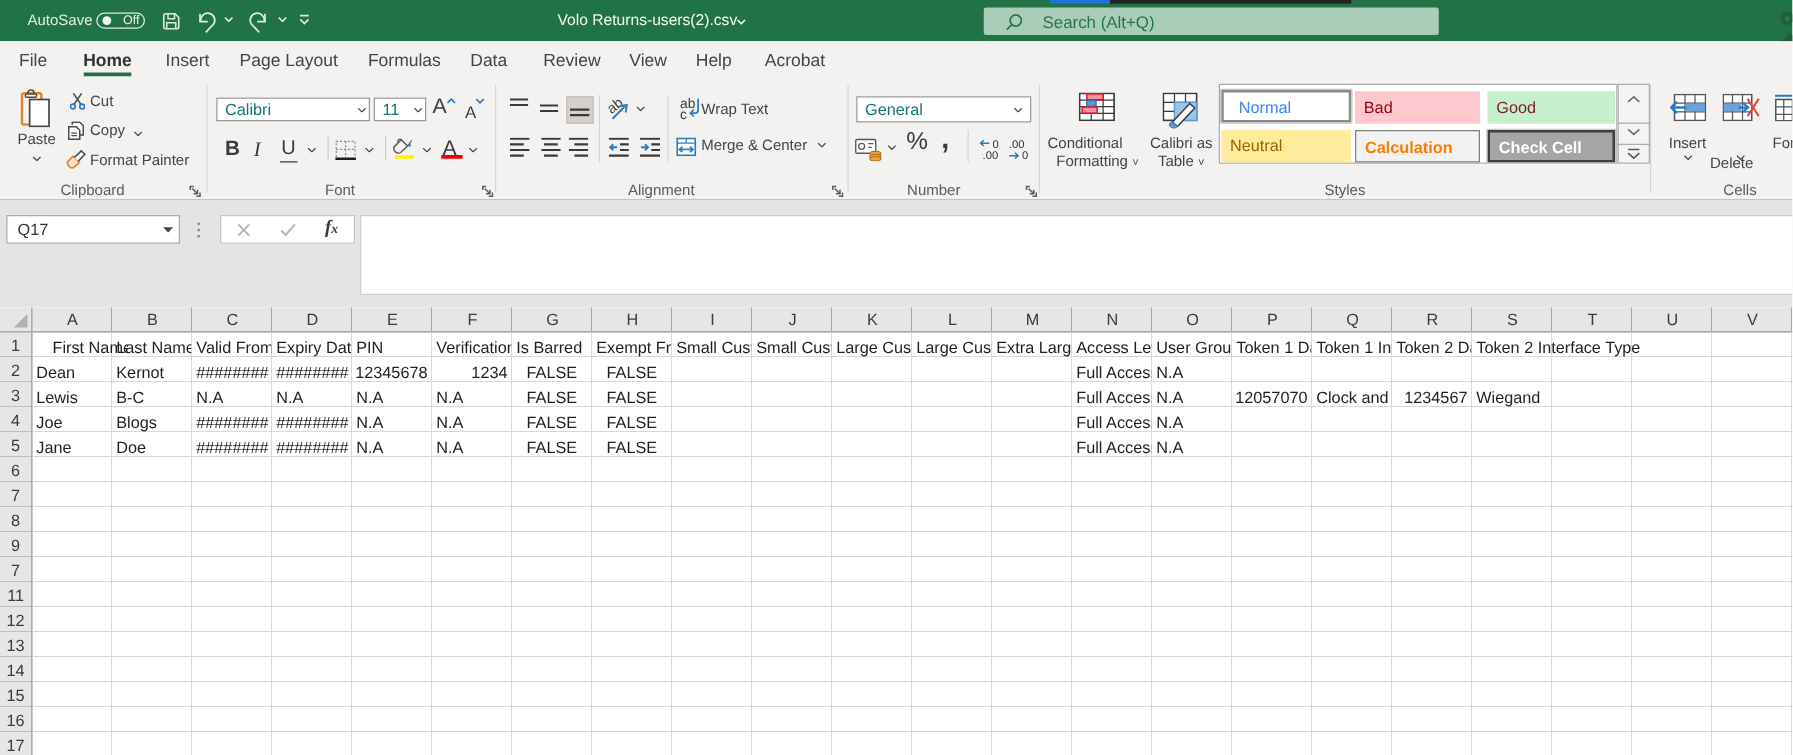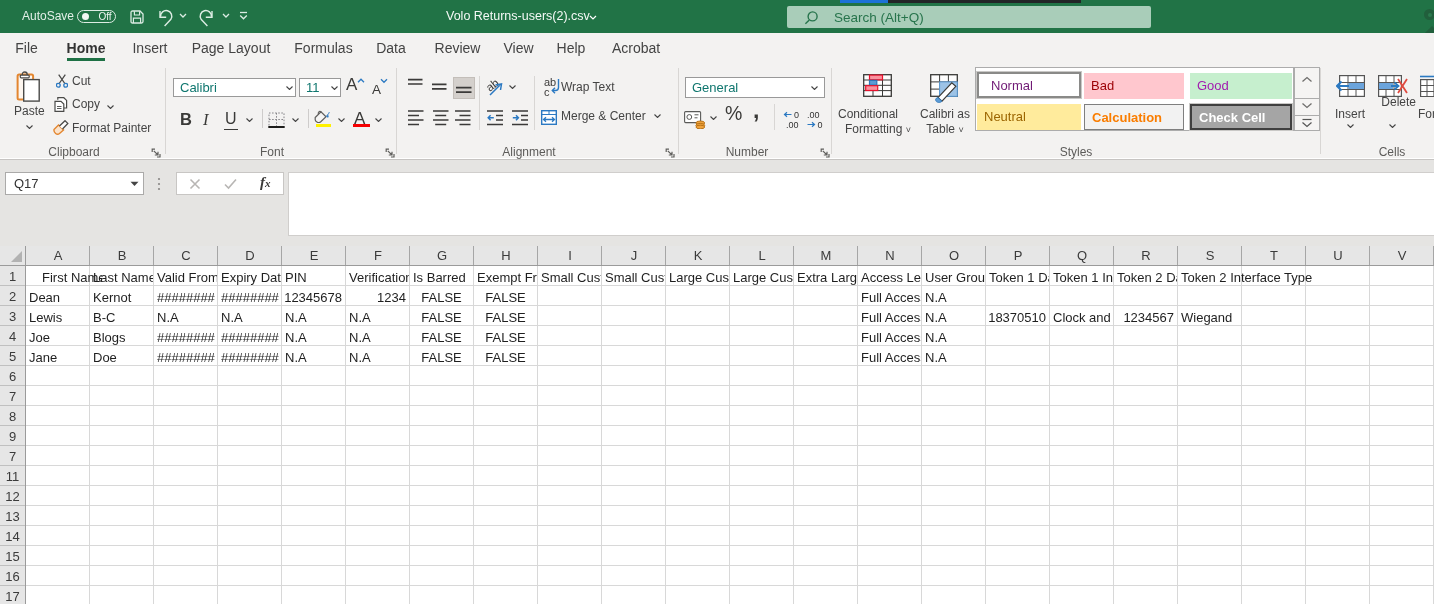--- a/index.html
+++ b/index.html
@@ -314,23 +314,23 @@
     <svg class="abs" style="left:930px;top:10px;" width="31" height="29" viewBox="0 0 31 29">
       <rect x="0.7" y="0.7" width="26.6" height="21.6" fill="#fdfdfd" stroke="#3a3a38" stroke-width="1.3"></rect>
       <path d="M0.7 7.9 H27.3 M0.7 15.1 H27.3 M9.6 0.7 V22.3 M18.4 0.7 V22.3" stroke="#3a3a38" stroke-width="1"></path>
       <rect x="9.6" y="7.9" width="17.7" height="14.4" fill="#9dc3e6" stroke="#5b9bd5" stroke-width="1"></rect>
       <path d="M8 23.6 L21.8 8.8 L25.8 12.4 L12 27.2 Z" fill="#fff" stroke="#3a3a38" stroke-width="1.2"></path>
       <path d="M8 23.6 L12 27.2 C10 29.3 6.2 28.8 5.6 26.1 C5.3 24.7 6.6 23.8 8 23.6 Z" fill="#5b9bd5" stroke="#2e75b6" stroke-width="0.8"></path>
       </svg>
     <div class="rtext" style="left:901px;top:43px;width:88px;text-align:center;">Calibri as</div>
     <div class="rtext" style="left:901px;top:58px;width:88px;text-align:center;">Table <span style="font-size:9px;">˅</span></div>
     <div class="abs" style="left:975px;top:3px;width:319px;height:64px;background:#fff;border:1px solid #acacac;"></div>
-    <div class="gcell" style="left:977px;top:8px;width:104px;background:#fff;border:2px solid #8a8a88;outline:1px solid #c9c8c6;line-height:23px;color:#701a75;padding-left:12px;">Normal</div>
+    <div class="gcell" style="left:977px;top:8px;width:104px;background:#fff;border:2px solid #8a8a88;outline:1px solid #c9c8c6;line-height:23px;color:#3b82f6;padding-left:12px;">Normal</div>
     <div class="gcell" style="left:1084px;top:8.5px;width:100px;background:#ffc7ce;color:#9c0006;">Bad</div>
-    <div class="gcell" style="left:1190px;top:8.5px;background:#c6efce;color:#a21caf;">Good</div>
+    <div class="gcell" style="left:1190px;top:8.5px;background:#c6efce;color:#7f1d1d;">Good</div>
     <div class="gcell" style="left:977px;top:39.5px;width:104px;background:#ffeb9c;color:#9c6500;">Neutral</div>
     <div class="gcell" style="left:1084px;top:39.5px;width:100px;background:#f2f2f2;border:1px solid #7f7f7f;line-height:25px;color:#fa7d00;font-weight:bold;">Calculation</div>
     <div class="gcell" style="left:1190px;top:39.5px;background:#a5a5a5;border:2px solid #3f3f3f;outline:1px solid #c9c8c6;line-height:23px;color:#fff;font-weight:bold;">Check Cell</div>
     <div class="abs" style="left:1294px;top:3px;width:26px;height:64px;border:1px solid #acacac;background:#f5f4f3;"></div>
     <svg class="abs" style="left:1301px;top:12px;" width="12" height="7" viewBox="0 0 12 7">
         <path d="M1.5 5.5 L6 1.5 L10.5 5.5" fill="none" stroke="#6f6e6c" stroke-width="1.3"></path>
       </svg>
     <div class="abs" style="left:1294px;top:34px;width:26px;height:1px;background:#acacac;"></div>
     <svg class="abs" style="left:1301px;top:37.5px;" width="12" height="7" viewBox="0 0 12 7">
         <path d="M1.5 1.5 L6 5.5 L10.5 1.5" fill="none" stroke="#6f6e6c" stroke-width="1.3"></path>
@@ -351,21 +351,21 @@
     <svg class="caret" style="left:1347px;top:60px;" viewBox="0 0 7 4">
         <path d="M0.5 0.5 L3.5 3.5 L6.5 0.5" fill="none" stroke="#444" stroke-width="1.1"></path>
       </svg>
     <svg class="abs" style="left:1378px;top:11px;" width="30" height="22" viewBox="0 0 30 22">
       <rect x="0.6" y="0.6" width="22.8" height="20.8" fill="#fff" stroke="#555" stroke-width="1.2"></rect>
       <path d="M0.6 7.5 h22.8 M0.6 14.5 h22.8 M8 0.6 v20.8 M16 0.6 v20.8" stroke="#555" stroke-width="1"></path>
       <rect x="1" y="8" width="14" height="6" fill="#6ba4dc"></rect>
       <path d="M13 11 L20.5 11 M16.5 7.5 L20.5 11 L16.5 14.5" fill="none" stroke="#2b79c2" stroke-width="1.8"></path>
       <path d="M20 4 L29 18 M29 4 L20 18" stroke="#e04a3f" stroke-width="1.8"></path>
       </svg>
-    <div class="rtext" style="left:1368px;top:31px;width:48px;text-align:right;">Delete</div>
+    <div class="rtext" style="left:1368px;top:59px;width:48px;text-align:left;">Delete</div>
     <svg class="caret" style="left:1389px;top:60px;" viewBox="0 0 7 4">
         <path d="M0.5 0.5 L3.5 3.5 L6.5 0.5" fill="none" stroke="#444" stroke-width="1.1"></path>
       </svg>
     <svg class="abs" style="left:1420px;top:11px;" width="14" height="22" viewBox="0 0 14 22">
       <path d="M0 1.5 h14" stroke="#2b79c2" stroke-width="1.6"></path>
       <rect x="0.6" y="4.6" width="13.4" height="17" fill="#fff" stroke="#555" stroke-width="1.2"></rect>
       <path d="M0.6 10.5 h13.4 M0.6 16.5 h13.4 M7 4.6 v17" stroke="#555" stroke-width="1"></path>
       </svg>
     <div class="rtext" style="left:1418px;top:43px;">Form</div>
 
@@ -501,21 +501,21 @@
 <div class="cell" style="left:0px;top:40px;width:63px;">Lewis</div>
 <div class="cell" style="left:64px;top:40px;width:63px;">B-C</div>
 <div class="cell" style="left:128px;top:40px;width:63px;">N.A</div>
 <div class="cell" style="left:192px;top:40px;width:63px;">N.A</div>
 <div class="cell" style="left:256px;top:40px;width:63px;">N.A</div>
 <div class="cell" style="left:320px;top:40px;width:63px;">N.A</div>
 <div class="cell c" style="left:384px;top:40px;width:63px;">FALSE</div>
 <div class="cell c" style="left:448px;top:40px;width:63px;">FALSE</div>
 <div class="cell" style="left:832px;top:40px;width:63px;">Full Access</div>
 <div class="cell" style="left:896px;top:40px;width:63px;">N.A</div>
-<div class="cell r" style="left:960px;top:40px;width:63px;">18370510</div>
+<div class="cell r" style="left:960px;top:40px;width:63px;">12057070</div>
 <div class="cell" style="left:1024px;top:40px;width:63px;">Clock and Data</div>
 <div class="cell r" style="left:1088px;top:40px;width:63px;">1234567</div>
 <div class="cell" style="left:1152px;top:40px;width:63px;">Wiegand</div>
 <div class="cell" style="left:0px;top:60px;width:63px;">Joe</div>
 <div class="cell" style="left:64px;top:60px;width:63px;">Blogs</div>
 <div class="cell" style="left:128px;top:60px;width:63px;">########</div>
 <div class="cell" style="left:192px;top:60px;width:63px;">########</div>
 <div class="cell" style="left:256px;top:60px;width:63px;">N.A</div>
 <div class="cell" style="left:320px;top:60px;width:63px;">N.A</div>
 <div class="cell c" style="left:384px;top:60px;width:63px;">FALSE</div>

